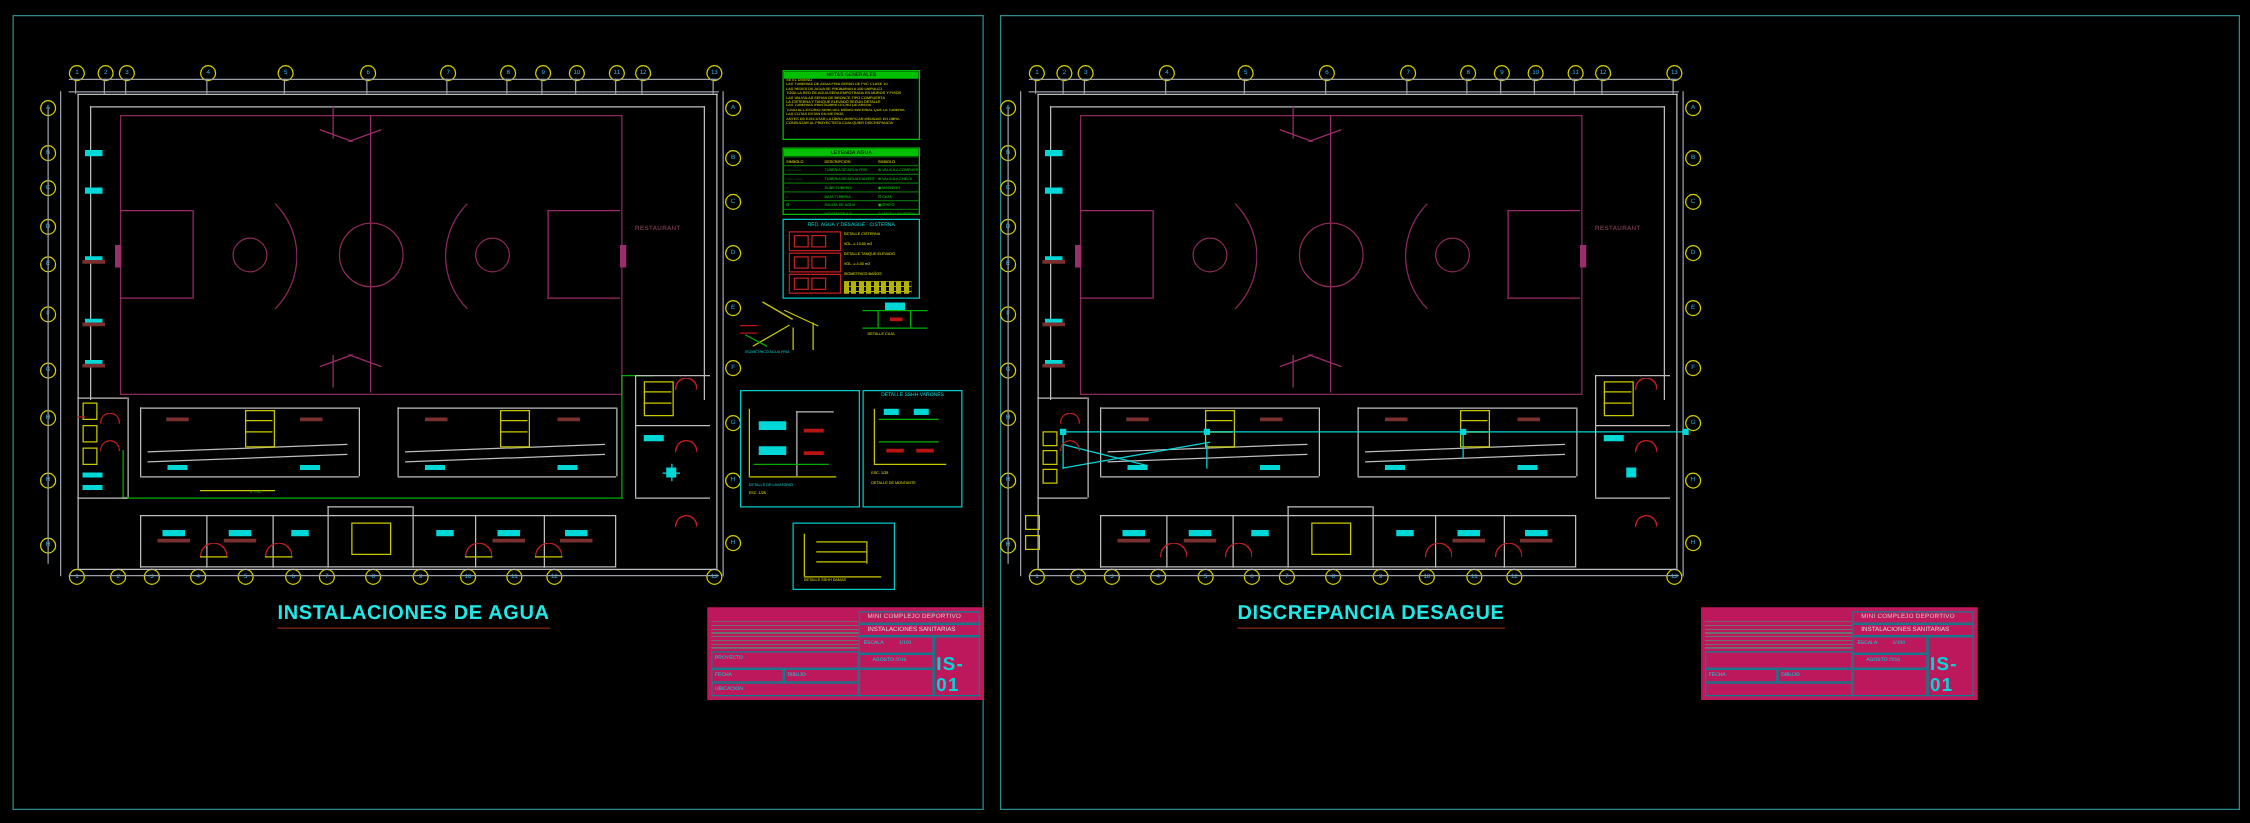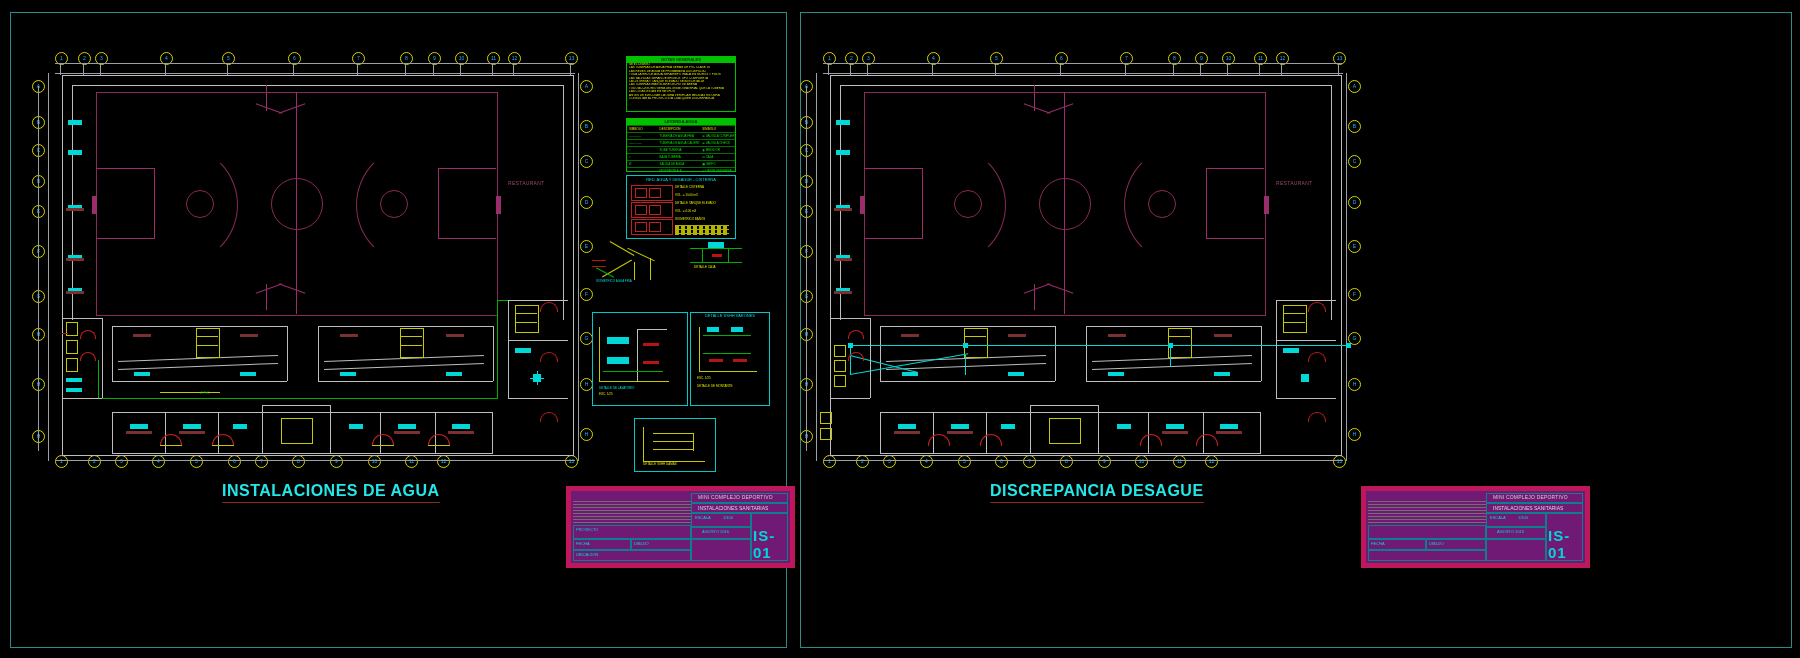--- a/index.html
+++ b/index.html
@@ -42,21 +42,21 @@
   .legrow div{font-size:3px;color:#00e000;padding-left:2px;overflow:hidden;white-space:nowrap;}
   .legrow .c1{width:28%;}
   .legrow .c2{width:40%;}
   .legrow .c3{width:32%;}
   .legrow.h div{color:#e0e000;}
 
   .cyanbox{position:absolute;border:1px solid #00c8c8;background:#000;overflow:hidden;}
   .cyanhead{color:#00d8d8;font-size:4px;text-align:center;line-height:7px;white-space:nowrap;}
 
   
-  .tb{position:absolute;border:5px solid #be185d;background:#701a75;}
+  .tb{position:absolute;border:1px solid #be185d;background:#be185d;}
   .tb .cell{position:absolute;border:1px solid #0d7e8e;box-sizing:border-box;}
   .tb .tx{position:absolute;font-size:4px;color:#00d8d8;white-space:nowrap;}
   .tb .txw{position:absolute;font-size:5px;color:#cfcfcf;white-space:nowrap;letter-spacing:.2px;}
   .tb .code{position:absolute;font-size:15px;color:#00d8d8;font-weight:700;letter-spacing:1px;}
   .hatch{position:absolute;background:repeating-linear-gradient(to bottom,#6f6f6f 0 1px,transparent 1px 3px);}
 
   
   .court{position:absolute;border:1px solid #8a2a5a;}
   .circ{position:absolute;border:1px solid #8a2a5a;border-radius:50%;}
   .arc{position:absolute;border:1px solid #8a2a5a;border-radius:50%;}

